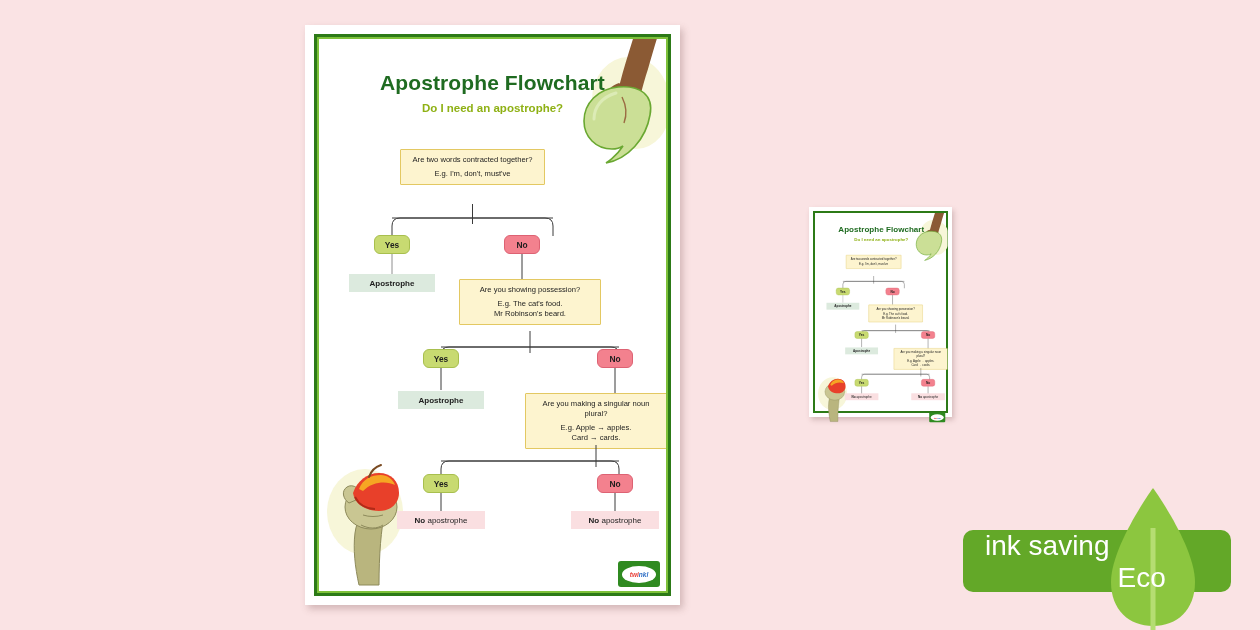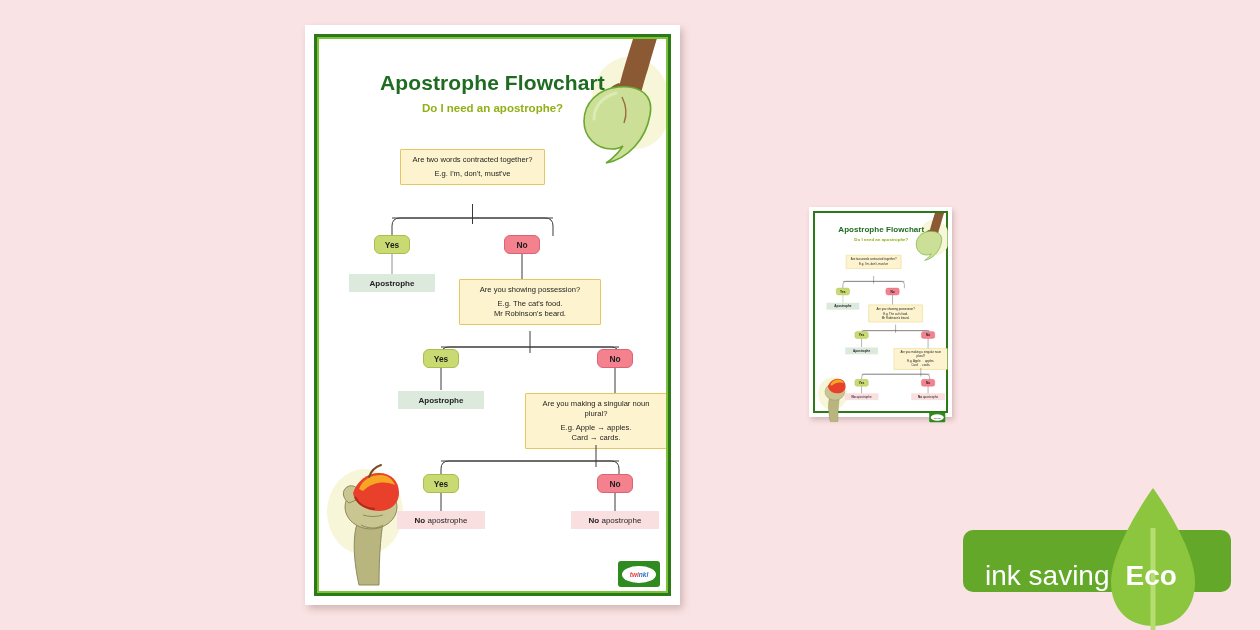--- a/index.html
+++ b/index.html
@@ -115,24 +115,24 @@
 
   
   #eco{position:absolute;left:963px;top:530px;width:268px;height:62px;}
   #eco-bar{
     position:absolute;left:0;top:0;width:268px;height:62px;
     background:#63a828;border-radius:10px;
   }
   #eco-leaf{position:absolute;left:142px;top:-42px;width:96px;height:148px;}
   #eco-text{
     position:absolute;left:22px;top:0;height:62px;
-    display:flex;align-items:flex-end;gap:16px;
+    display:flex;align-items:flex-start;gap:8px;
     font-size:28px;color:#ffffff;
   }
-  #eco-text .eco-word{font-weight:bold;position:relative;z-index:3;}
+  #eco-text .eco-word{font-weight:normal;position:relative;z-index:3;margin-top:32px;}
 </style>
 </head>
 <body>
 
 <div id="poster">
   <div id="poster-inner-border"></div>
   <div id="poster-inner-border2"></div>
 
   <div id="canvas">
 

